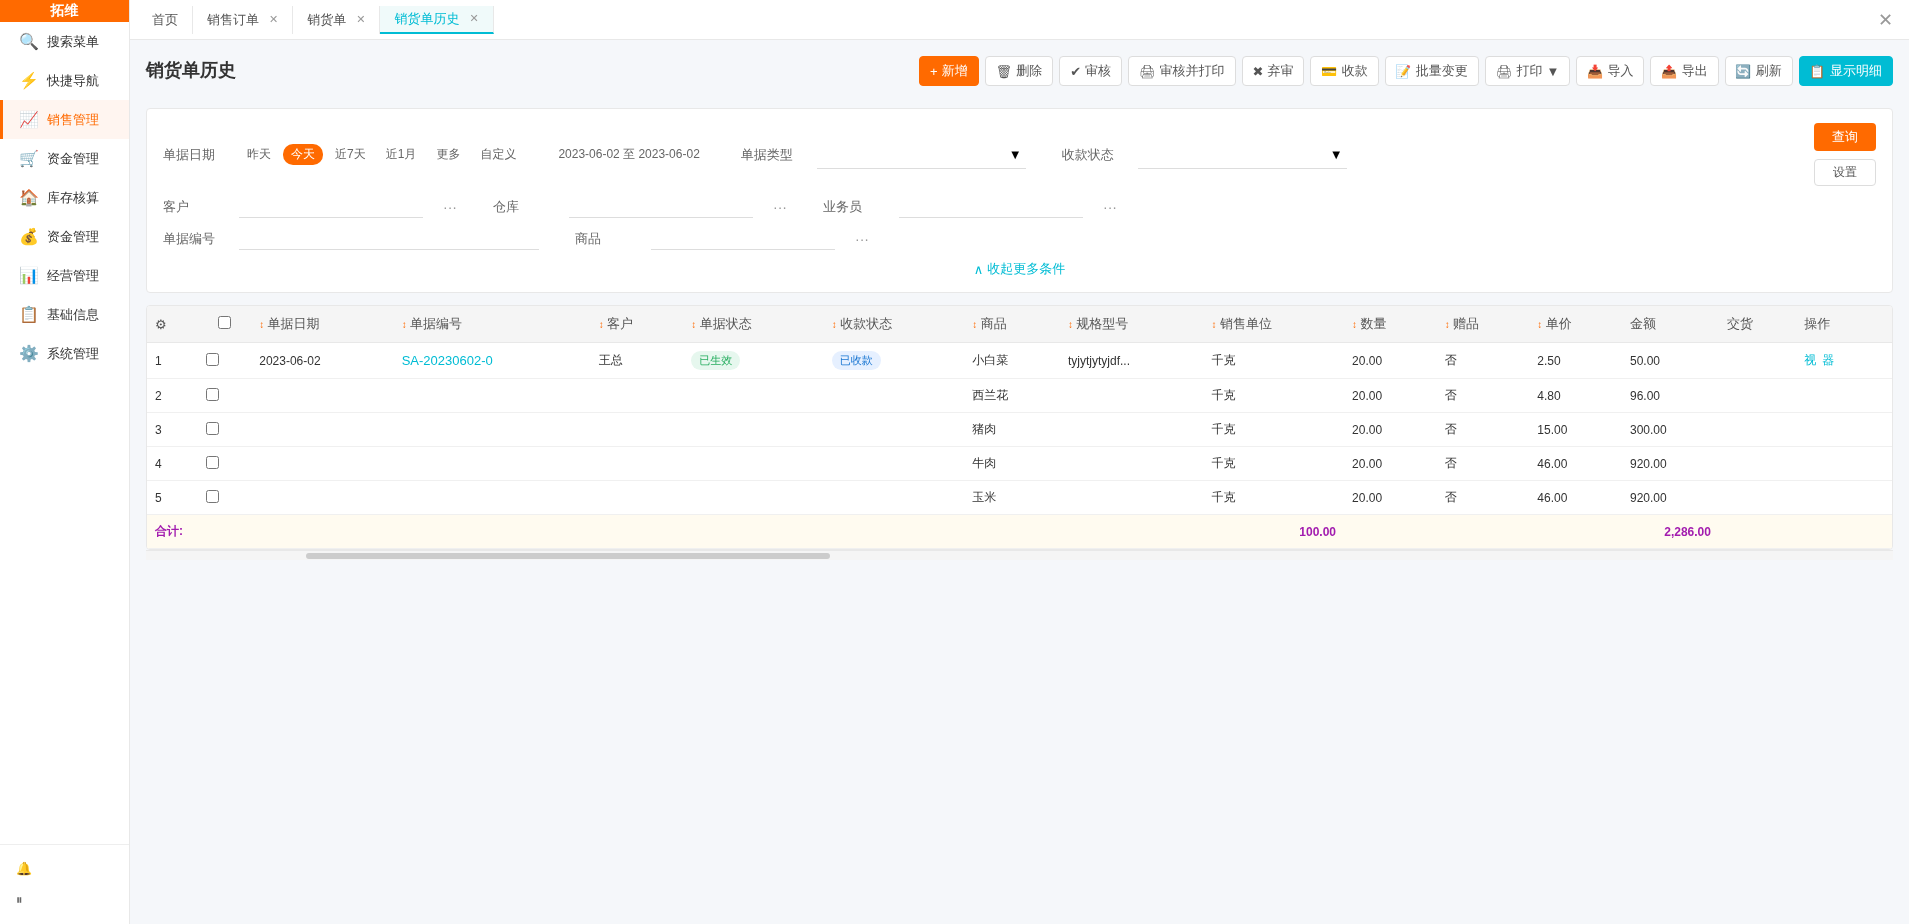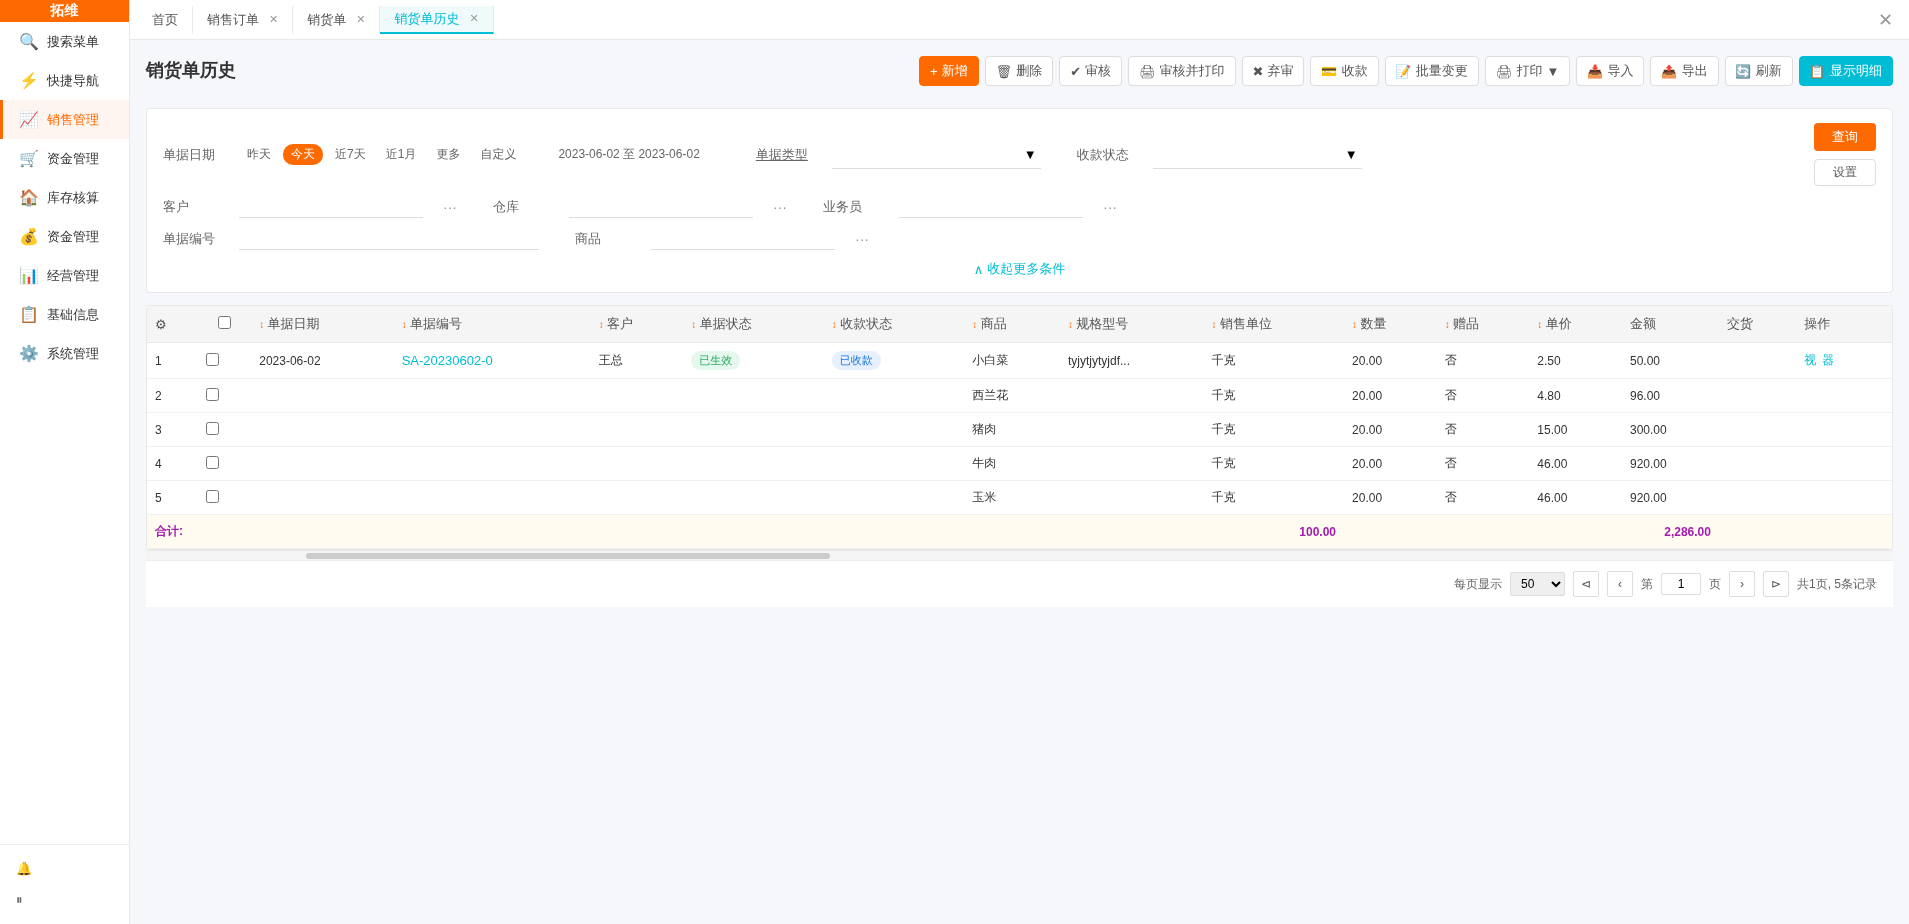--- a/index.html
+++ b/index.html
@@ -219,21 +219,21 @@
           <span class="date-tab active">今天</span>
           <span class="date-tab">近7天</span>
           <span class="date-tab">近1月</span>
           <span class="date-tab">更多</span>
           <span class="date-tab">自定义</span>
         </div>
         <div style="margin-left:18px;">
           <div class="date-range">2023-06-02 至 2023-06-02</div>
         </div>
 
-        <span class="filter-label" style="margin-left:40px;text-decoration:underline;">单据类型</span>
+        <span class="filter-label" style="margin-left:25px;">单据类型</span>
         <div class="filter-select">
           <input class="filter-input" style="border: none; min-width: 160px;">
           <span>▼</span>
         </div>
 
         <span class="filter-label" style="margin-left:20px;">收款状态</span>
         <div class="filter-select">
           <input class="filter-input" style="border: none; min-width: 160px;">
           <span>▼</span>
         </div>
@@ -398,31 +398,15 @@
             <td></td>
           </tr>
         </tfoot>
       </table>
     </div>
 
     <div class="scroll-bar-area">
       <div class="scroll-bar-inner"></div>
     </div>
 
-    <div class="pagination">
-      <span class="page-info">每页显示</span>
-      <select class="per-page-select">
-        <option>50</option>
-        <option>100</option>
-        <option>200</option>
-      </select>
-      <div class="page-btn">⊲</div>
-      <div class="page-btn">‹</div>
-      <span class="page-info">第</span>
-      <input class="page-input" value="1" style="">
-      <span class="page-info">页</span>
-      <div class="page-btn">›</div>
-      <div class="page-btn">⊳</div>
-      <span class="page-info">共1页, 5条记录</span>
-    </div>
 
   </div>
 </div>
 
 </body></html>

